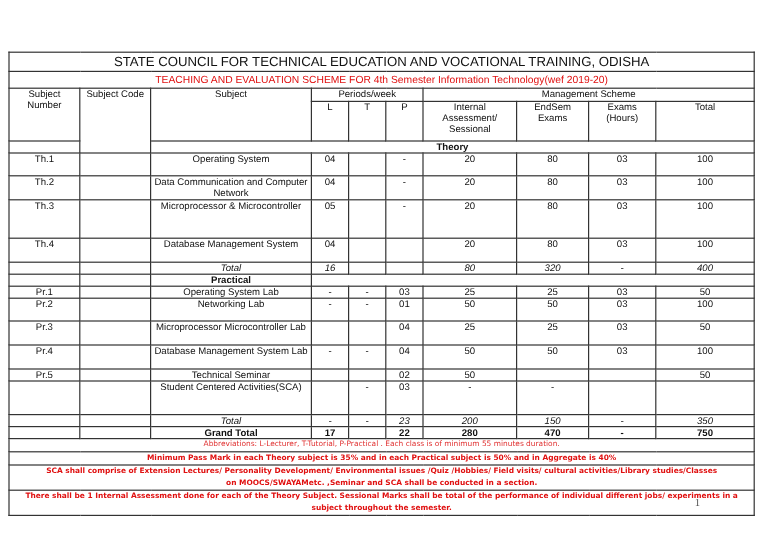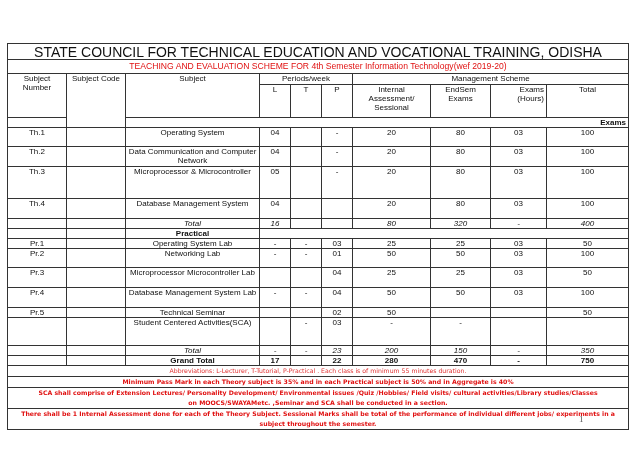--- a/index.html
+++ b/index.html
@@ -2,24 +2,24 @@
 <html><head>
 <meta charset="utf-8">
 <style>
   html, body { margin: 0; padding: 0; background: #ffffff; }
   body { width: 640px; height: 453px; position: relative; overflow: hidden;
          font-family: "Liberation Sans", sans-serif; color: #111; }
   .sheet { position: absolute; left: 7px; top: 43px; width: 621px; }
   table { border-collapse: collapse; width: 621px; table-layout: fixed; }
   td { border: 1px solid #333; padding: 0 2px; font-size: 8px; line-height: 9px;
        vertical-align: top; text-align: center; overflow: hidden; }
-  .title td { font-size: 14px; line-height: 14px; height: 15px; vertical-align: middle; }
+  .title td { font-size: 11px; line-height: 14px; height: 15px; vertical-align: middle; }
   .subtitle td { color: #e01010; font-weight: normal; font-size: 8.6px; height: 13px; vertical-align: middle; }
   .hdr td { font-size: 8px; }
-  .left { text-align: right; }
+  .left { text-align: center; }
   .bold { font-weight: bold; }
   .ital { font-style: italic; }
   .note td { color: #e01010; font-family: "DejaVu Sans", sans-serif; font-size: 6.2px; line-height: 10px;
              font-weight: bold; vertical-align: middle; }
   .note.light td { font-weight: normal; color: #e03030; }
   .page-num { position: absolute; left: 579px; top: 414px; font-family: "Liberation Serif", serif;
               font-size: 9px; color: #555; }
 </style>
 </head>
 <body>
@@ -58,21 +58,21 @@
     <td>L</td>
     <td>T</td>
     <td>P</td>
     <td>Internal Assessment/ Sessional</td>
     <td>EndSem Exams</td>
     <td class="left">Exams (Hours)</td>
     <td>Total</td>
   </tr>
   <tr style="height:9px">
     <td style="border-top:none"></td>
-    <td class="left bold" colspan="8">Exams</td>
+    <td class="left bold" colspan="8">Theory</td>
   </tr>
 
   <tr style="height:19px">
     <td>Th.1</td>
     <td></td>
     <td>Operating System</td>
     <td>04</td>
     <td></td>
     <td>-</td>
     <td>20</td>

